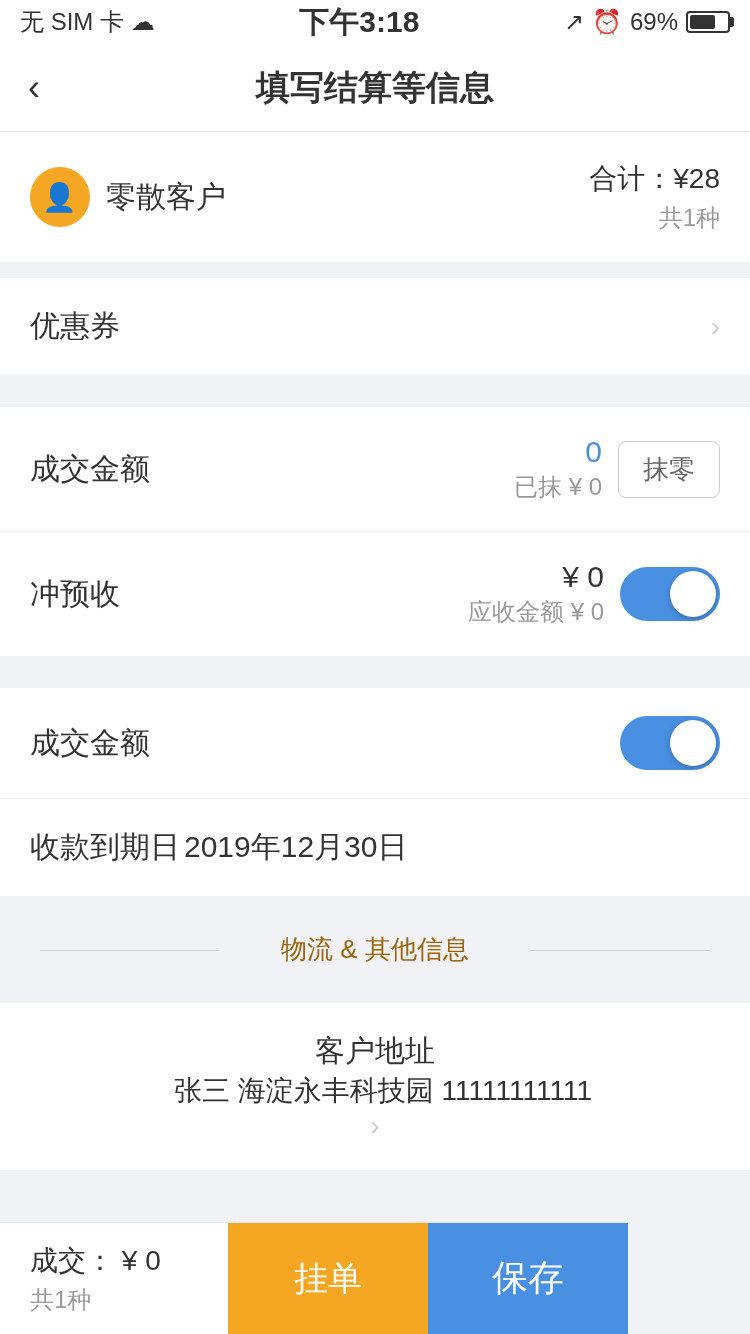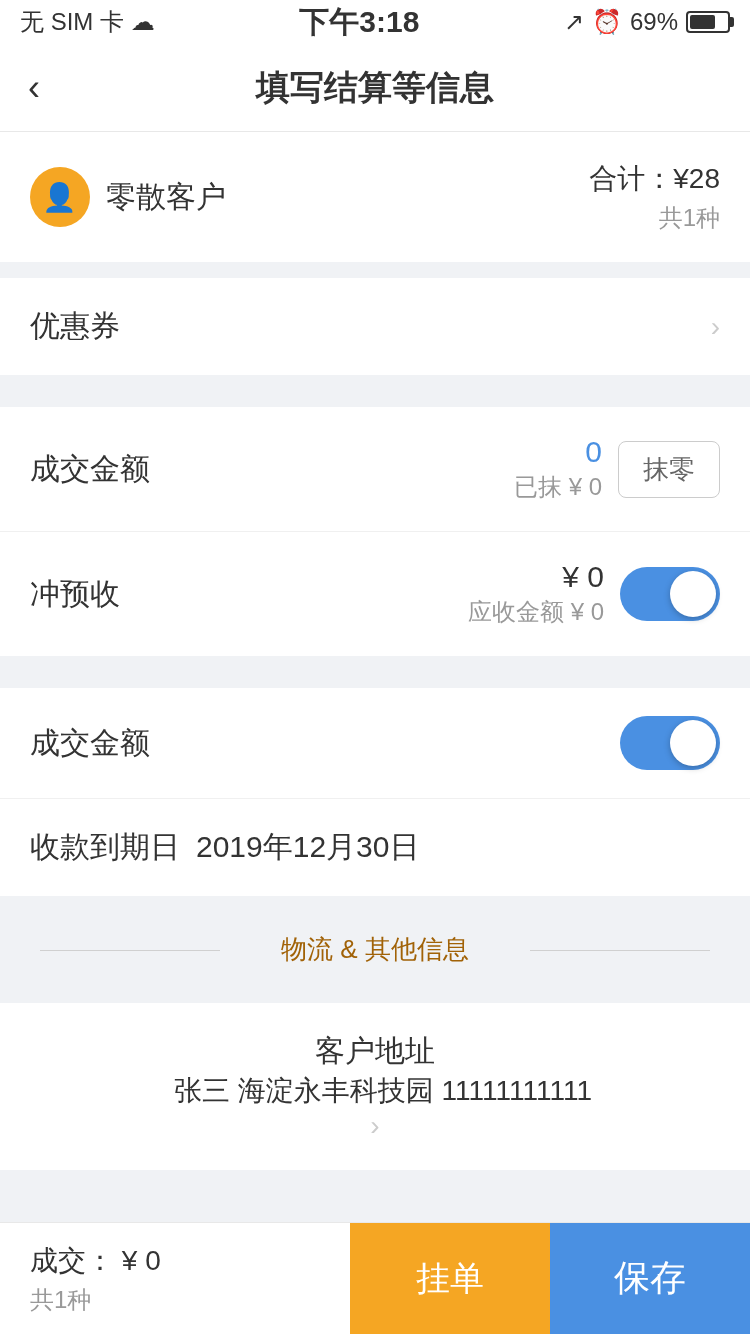--- a/index.html
+++ b/index.html
@@ -170,42 +170,42 @@
     .separator-label::after { right: 40px; }
 
     
     .date-row {
       background: #fff;
       padding: 28px 30px;
       display: flex;
       align-items: center;
       font-size: 30px;
       color: #333;
-      gap: 16px;
+      gap: 4px;
     }
 
     
     .address-row {
       background: #fff;
       padding: 28px 30px;
       display: flex;
       align-items: center;
       justify-content: space-between;
       margin-top: 16px;
       flex-direction: column;
     }
     .address-label { font-size: 30px; color: #333; flex-shrink: 0; }
     .address-value { font-size: 28px; color: #333; margin-left: 16px; flex: 1; }
     .address-chevron { font-size: 28px; color: #ccc; }
 
     
     .bottom-bar {
       position: fixed;
       bottom: 0;
-      width: 750px;
+      width: 628px;
       height: 112px;
       background: #fff;
       display: flex;
       align-items: center;
       border-top: 1px solid #e8e8e8;
     }
     .bottom-info {
       flex: 1;
       padding: 0 30px;
     }

